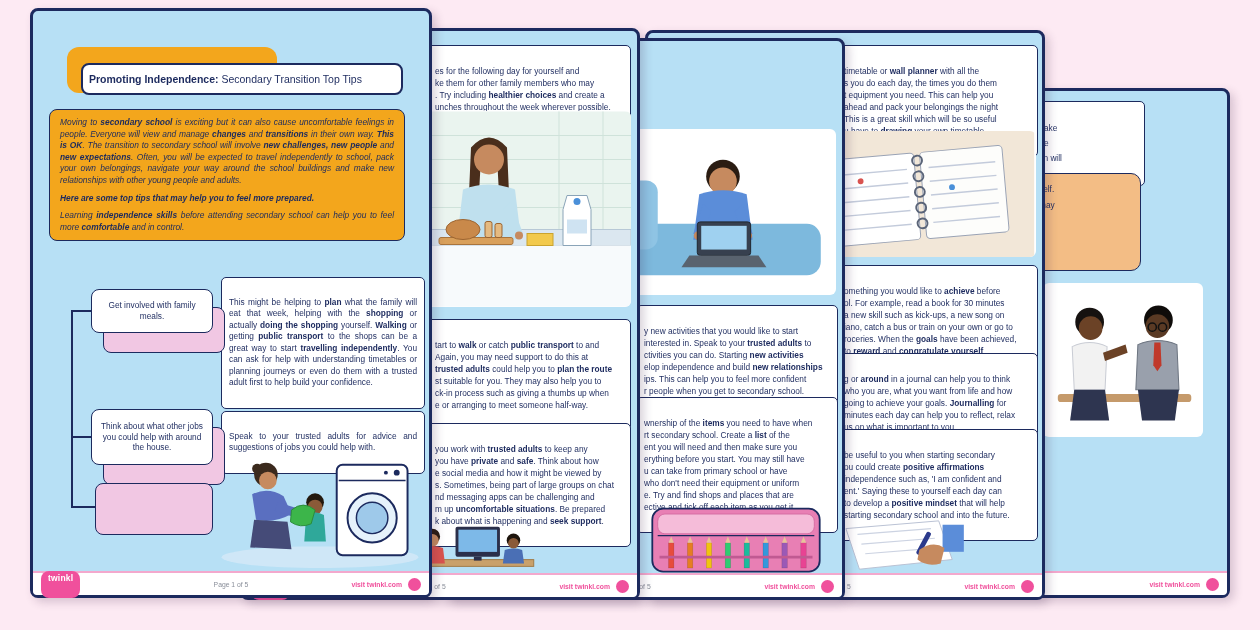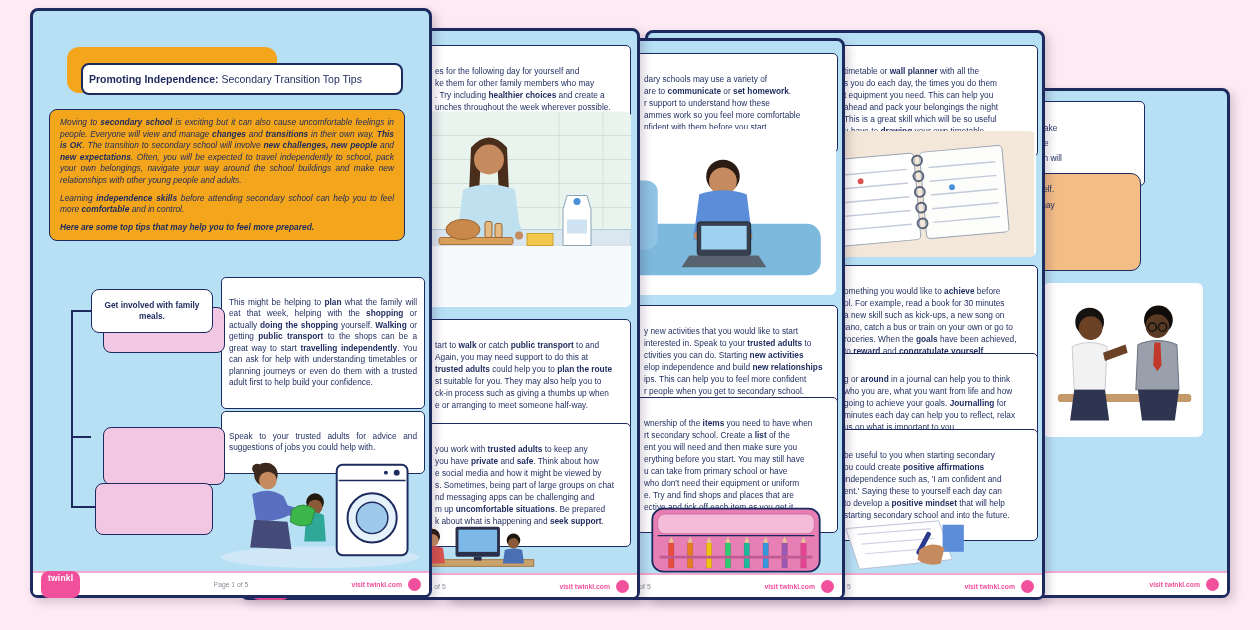--- a/index.html
+++ b/index.html
@@ -5,21 +5,21 @@
   * { margin:0; padding:0; box-sizing:border-box; }
   html,body { width:1260px; height:630px; overflow:hidden; }
   body { background:var(--background,#fdeaf3); font-family:"Liberation Sans",sans-serif; }
   .canvas { position:relative; width:1260px; height:630px; }
   .page { position:absolute; background:var(--page-blue,#b7e0f5); border:3px solid var(--navy,#1c2a5e);
           border-radius:8px; box-shadow:4px 4px 10px rgba(60,30,70,.20); }
   .tbox { position:absolute; background:#fff; border:1.5px solid var(--navy,#1c2a5e); border-radius:5px;
           color:var(--navy,#1c2a5e); padding:19px 7px; font-size:8.3px; line-height:1.38; text-align:justify; }
   .tbox.lines { text-align:left; white-space:nowrap; overflow:hidden; line-height:1.45; }
   .label-box { position:absolute; background:#fff; border:1.5px solid var(--navy,#1c2a5e); border-radius:8px;
-          color:var(--navy,#1c2a5e); font-weight:bold; font-size:8.3px; line-height:1.3; display:flex;
+          color:var(--navy,#1c2a5e); font-weight:normal; font-size:8.3px; line-height:1.3; display:flex;
           align-items:center; justify-content:center; text-align:center; padding:4px 6px; z-index:2; }
   .pink-shadow { position:absolute; background:var(--pink-box,#f1c7e3); border:1.5px solid var(--navy,#1c2a5e);
           border-radius:8px; z-index:1; }
   .title-shadow { position:absolute; background:var(--orange,#f3a61c); border-radius:12px; z-index:1; }
   .title-box { position:absolute; background:#fff; border:2px solid var(--navy,#1c2a5e); border-radius:8px;
           color:var(--navy,#1c2a5e); font-size:10.5px; text-align:left; padding:8px 6px; z-index:2; }
   .orange-box { position:absolute; background:var(--orange,#f3a61c); border:1.5px solid var(--navy,#1c2a5e);
           border-radius:8px; color:var(--navy,#1c2a5e); font-size:8.4px; line-height:1.38; padding:7px 10px;
           text-align:justify; }
   .orange-box p { margin:0 0 6px 0;font-style:italic; }
@@ -124,21 +124,20 @@
     </div>
     <div class="footer">
       <span class="logo-pill">twinkl</span>
       <span class="page-label">of 5</span>
       <span class="visit">visit twinkl.com</span>
       <span class="badge"></span>
     </div>
   </div>
 
   <div class="page" style="left:445px;top:38px;width:400px;height:562px;z-index:30">
-    <div class="tbox lines" style="left:188px;top:12px;width:202px">dary schools may use a variety of<br>are to <strong>communicate</strong> or <strong>set homework</strong>.<br>r support to understand how these<br>ammes work so you feel more comfortable<br>nfident with them before you start.</div>
     <div class="illus" style="left:155px;top:88px;width:233px;height:166px">
       <svg width="233" height="166" viewBox="0 0 233 168">
         <rect x="14" y="96" width="205" height="52" rx="14" fill="#7db9dd"></rect>
         <rect x="14" y="52" width="40" height="70" rx="12" fill="#8fc4e4"></rect>
         <circle cx="120" cy="48" r="17" fill="#2a1c12"></circle>
         <circle cx="120" cy="53" r="14" fill="#c68a5f"></circle>
         <path d="M96 66 Q120 58 144 66 L150 112 L90 112 Z" fill="#5b8dd9"></path>
         <path d="M100 76 L90 106 L98 110 L108 84 Z" fill="#5b8dd9"></path>
           <circle cx="95" cy="108" r="4.5" fill="#c68a5f"></circle>
         <path d="M140 76 L150 106 L142 110 L132 84 Z" fill="#5b8dd9"></path>
@@ -242,34 +241,35 @@
       <span class="visit">visit twinkl.com</span>
       <span class="badge"></span>
     </div>
   </div>
 
   <div class="page" style="left:30px;top:8px;width:402px;height:590px;z-index:50">
     <div class="title-shadow" style="left:34px;top:36px;width:210px;height:46px"></div>
     <div class="title-box" style="left:48px;top:52px;width:322px"><strong>Promoting Independence:</strong> Secondary Transition Top Tips</div>
     <div class="orange-box" style="left:16px;top:98px;width:356px">
       <p>Moving to <strong>secondary school</strong> is exciting but it can also cause uncomfortable feelings in people. Everyone will view and manage <strong>changes</strong> and <strong>transitions</strong> in their own way. <strong>This is OK</strong>. The transition to secondary school will involve <strong>new challenges, new people</strong> and <strong>new expectations</strong>. Often, you will be expected to travel independently to school, pack your own belongings, navigate your way around the school buildings and make new relationships with other young people and adults.</p>
+      <p><strong>Here are some top tips that may help you to feel more prepared.</strong></p>
       <p>Learning <strong>independence skills</strong> before attending secondary school can help you to feel more <strong>comfortable</strong> and in control.</p>
-      <p><strong>Here are some top tips that may help you to feel more prepared.</strong></p>
     </div>
 
     <div class="conn" style="left:38px;top:299px;width:2px;height:198px"></div>
     <div class="conn" style="left:38px;top:299px;width:20px;height:2px"></div>
     <div class="conn" style="left:38px;top:425px;width:20px;height:2px"></div>
     <div class="conn" style="left:38px;top:495px;width:24px;height:2px"></div>
 
     <div class="pink-shadow" style="left:70px;top:296px;width:122px;height:46px"></div>
     <div class="label-box" style="left:58px;top:278px;width:122px;height:44px">Get involved with family meals.</div>
     <div class="tbox" style="left:188px;top:266px;width:204px">This might be helping to <strong>plan</strong> what the family will eat that week, helping with the <strong>shopping</strong> or actually <strong>doing the shopping</strong> yourself. <strong>Walking</strong> or getting <strong>public transport</strong> to the shops can be a great way to start <strong>travelling independently</strong>. You can ask for help with understanding timetables or planning journeys or even do them with a trusted adult first to help build your confidence.</div>
 
     <div class="pink-shadow" style="left:70px;top:416px;width:122px;height:58px"></div>
+    <div class="label-box" style="left:58px;top:398px;width:122px;height:56px">Think about what other jobs you could help with around the house.</div>
     <div class="tbox" style="left:188px;top:400px;width:204px">Speak to your trusted adults for advice and suggestions of jobs you could help with.</div>
 
     <div class="pink-shadow" style="left:62px;top:472px;width:118px;height:52px"></div>
 
     <div class="illus clear" style="left:182px;top:440px;width:210px;height:120px">
       <svg width="210" height="120" viewBox="0 0 210 122">
         <ellipse cx="105" cy="108" rx="100" ry="11" fill="#cfe7f7"></ellipse>
         <rect x="122" y="14" width="72" height="92" rx="6" fill="#ffffff" stroke="#1c2a5e" stroke-width="2"></rect>
         <line x1="124" y1="30" x2="192" y2="30" stroke="#1c2a5e" stroke-width="1.5"></line>
         <circle cx="183" cy="22" r="3" fill="#1c2a5e"></circle>

